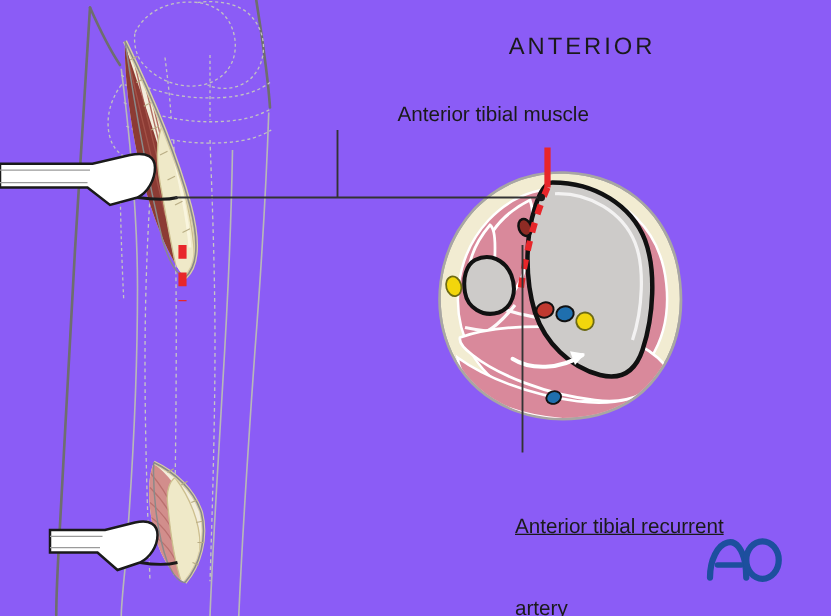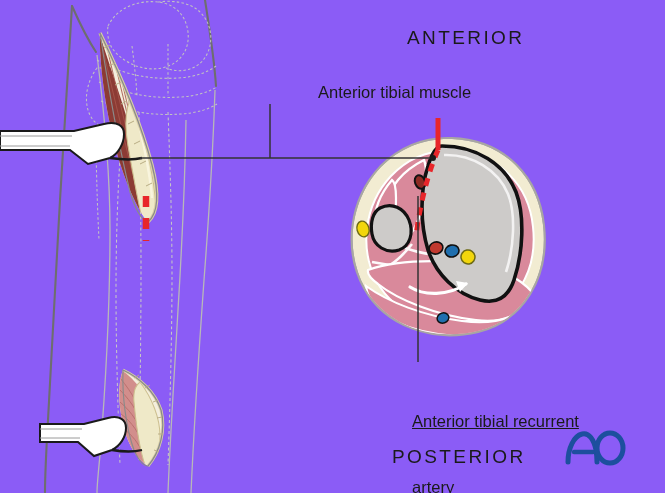--- a/index.html
+++ b/index.html
@@ -290,21 +290,20 @@
 
     <g id="ao-logo" transform="translate(562,432)">
       <path d="M6,30 C6,16 12,4 20,2 C27,0 32,8 34,18 C35,24 35,28 35,30" fill="none" stroke="#1d4f9e" stroke-width="5" stroke-linecap="round"></path>
       <path d="M12,20 L31,20" fill="none" stroke="#1d4f9e" stroke-width="4.4" stroke-linecap="round"></path>
       <ellipse cx="48" cy="16" rx="13" ry="15" fill="none" stroke="#1d4f9e" stroke-width="5"></ellipse>
     </g>
   </svg>
 
   <div class="txt" id="anterior-label">ANTERIOR</div>
 
-  <div class="txt" id="posterior-label">POSTERIOR</div>
 
   <div class="txt" id="muscle-label">Anterior tibial muscle</div>
 
   <div class="txt" id="artery-label">
     <span>Anterior tibial recurrent</span>
     <span>artery</span>
   </div>
 
 </div>
 

